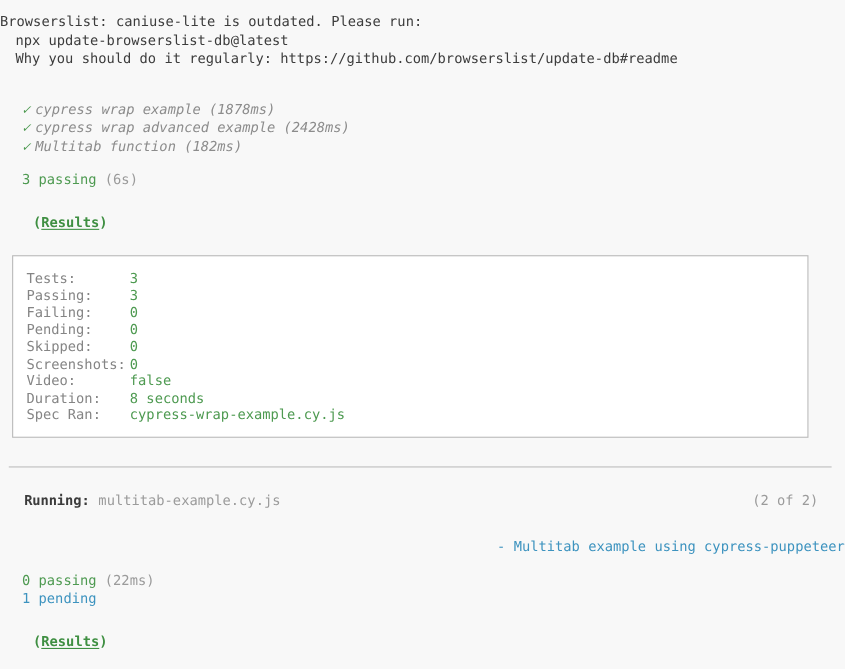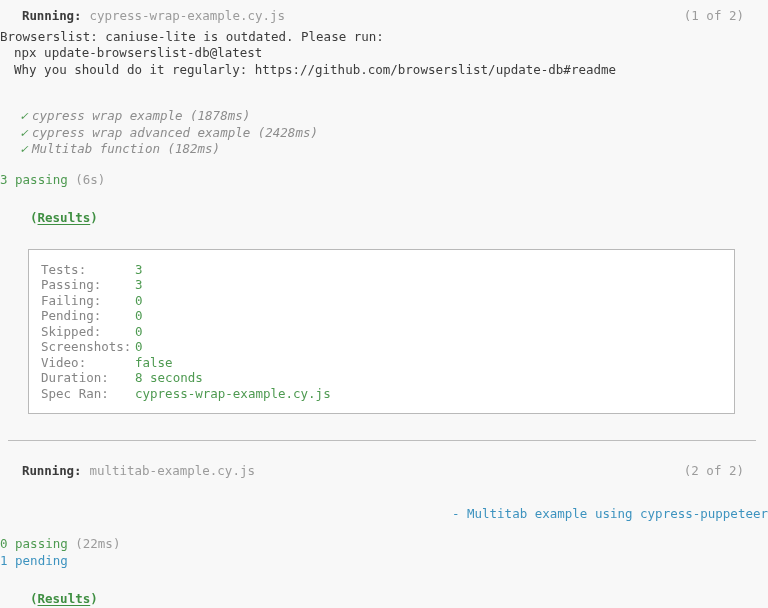--- a/index.html
+++ b/index.html
@@ -68,39 +68,40 @@
     color: #8c8c8c;
     font-style: italic;
   }
   .check {
     color: #4e9a51;
     display: inline-block;
     width: 12px;
   }
 
   .summary {
+    padding-left: 20px;
     white-space: pre;
   }
   .pass-text { color: #4e9a51; }
   .pend-text { color: #3d93bf; }
   .dim-text  { color: #9b9b9b; }
 
   .results-title {
     padding-left: 30px;
     white-space: pre;
     color: #3f8f42;
     font-weight: 700;
   }
   .results-title .uline {
     text-decoration: underline;
     text-underline-offset: 2px;
   }
 
   .results-box {
-    margin-left: 28px;
+    margin-left: 11px;
     margin-right: 33px;
     border: 1px solid #b9b9b9;
     background: #ffffff;
     box-sizing: border-box;
     padding: 12px 0 12px 0;
   }
   .res-row {
     white-space: pre;
     padding-left: 12px;
     line-height: 15.5px;
@@ -134,24 +135,20 @@
   .sp-26 { height: 26px; }
   .sp-30 { height: 30px; }
 </style>
 </head>
 <body>
 
 <div class="terminal">
 
   <div class="sp-8"></div>
 
-  <div class="spec-header">
-    <div><span class="run-label">Running:</span><span class="run-file">cypress-wrap-example.cy.js</span></div>
-    <div class="run-count">(1 of 2)</div>
-  </div>
 
   <div class="sp-4"></div>
 
   <div class="warn-block">
     <span class="line">Browserslist: caniuse-lite is outdated. Please run:</span>
     <span class="line indent">npx update-browserslist-db@latest</span>
     <span class="line indent">Why you should do it regularly: https://github.com/browserslist/update-db#readme</span>
   </div>
 
   <div class="sp-30"></div>

